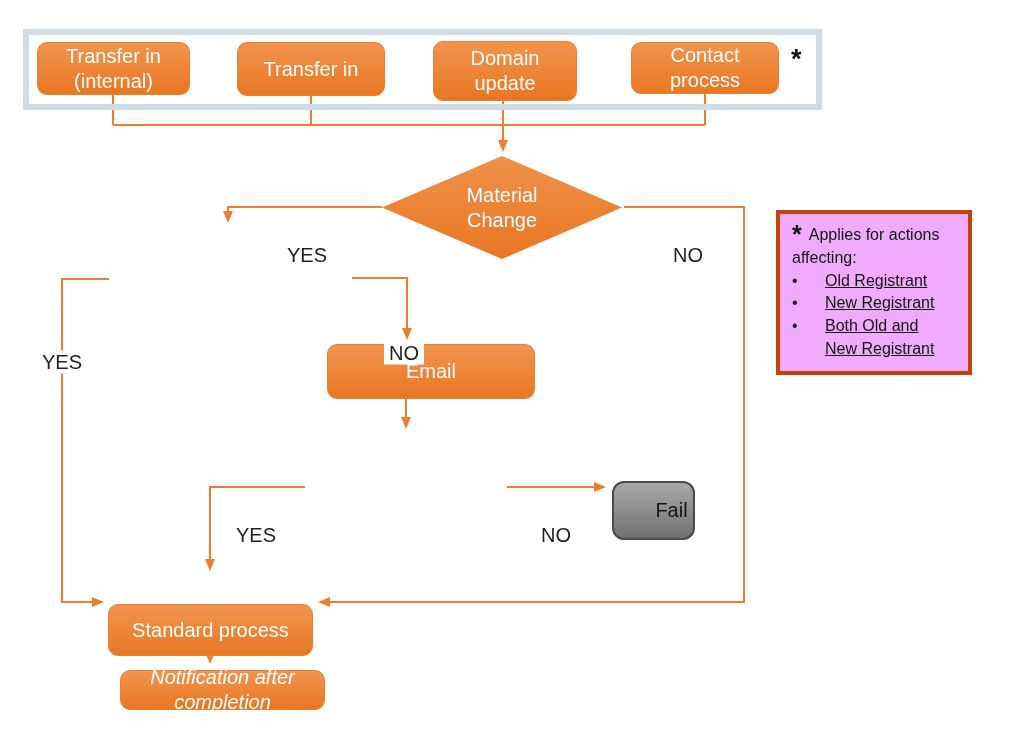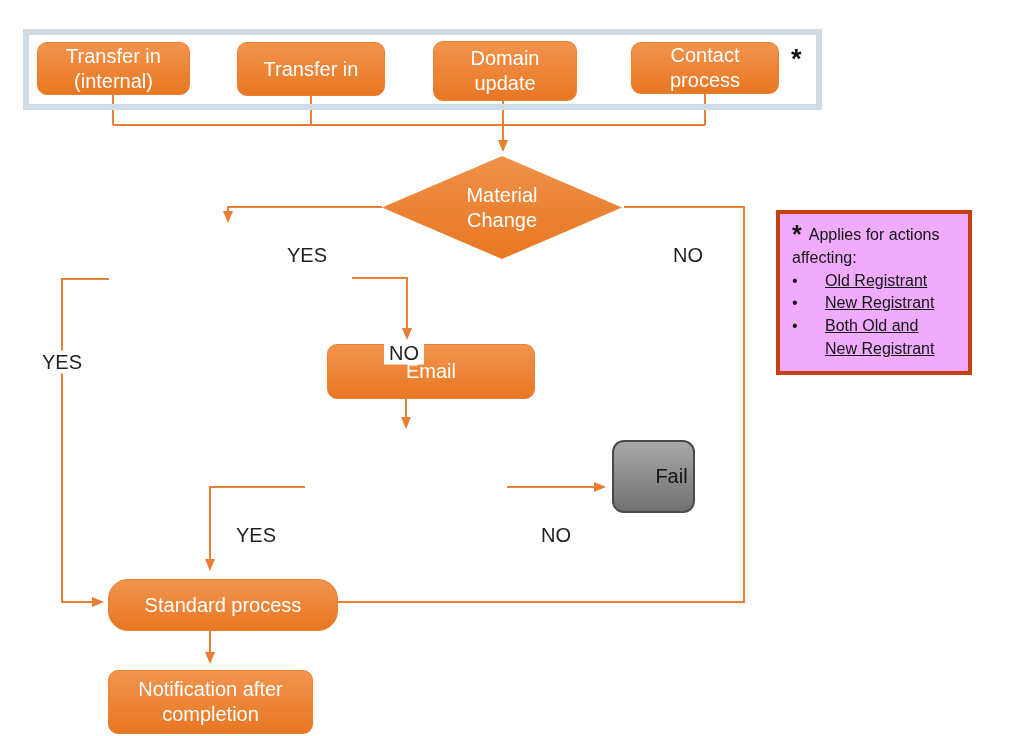--- a/index.html
+++ b/index.html
@@ -87,25 +87,25 @@
 
   <span class="big-star" style="left:791px;top:46px;">*</span>
 
   <div class="node diamond" style="left:382px;top:156px;width:240px;height:103px;">Material
 Change</div>
 
 
 
   <div class="node" style="left:303px;top:344px;width:208px;height:55px;margin-left:24px;">Email</div>
 
-  <div class="node fail" style="left:612px;top:440px;width:83px;height:73px;padding-left:36px;">Fail</div>
+  <div class="node fail" style="left:612px;top:481px;width:83px;height:59px;padding-left:36px;">Fail</div>
 
-  <div class="node" style="left:108px;top:579px;width:230px;height:52px;border-radius:20px;">Standard process</div>
+  <div class="node" style="left:108px;top:604px;width:205px;height:52px;">Standard process</div>
 
-  <div class="node" style="left:108px;top:670px;width:205px;height:64px;">Notification after
+  <div class="node" style="left:120px;top:670px;width:205px;height:40px;font-style:italic;">Notification after
 completion</div>
 
   <span class="edge-label" style="left:307px;top:207px;">YES</span>
   <span class="edge-label" style="left:688px;top:207px;">NO</span>
   <span class="edge-label" style="left:62px;top:314px;">YES</span>
   <span class="edge-label" style="left:404px;top:305px;">NO</span>
   <span class="edge-label" style="left:256px;top:487px;">YES</span>
   <span class="edge-label" style="left:556px;top:487px;">NO</span>
 
   <div class="note" style="left:776px;top:210px;width:196px;height:165px;">

